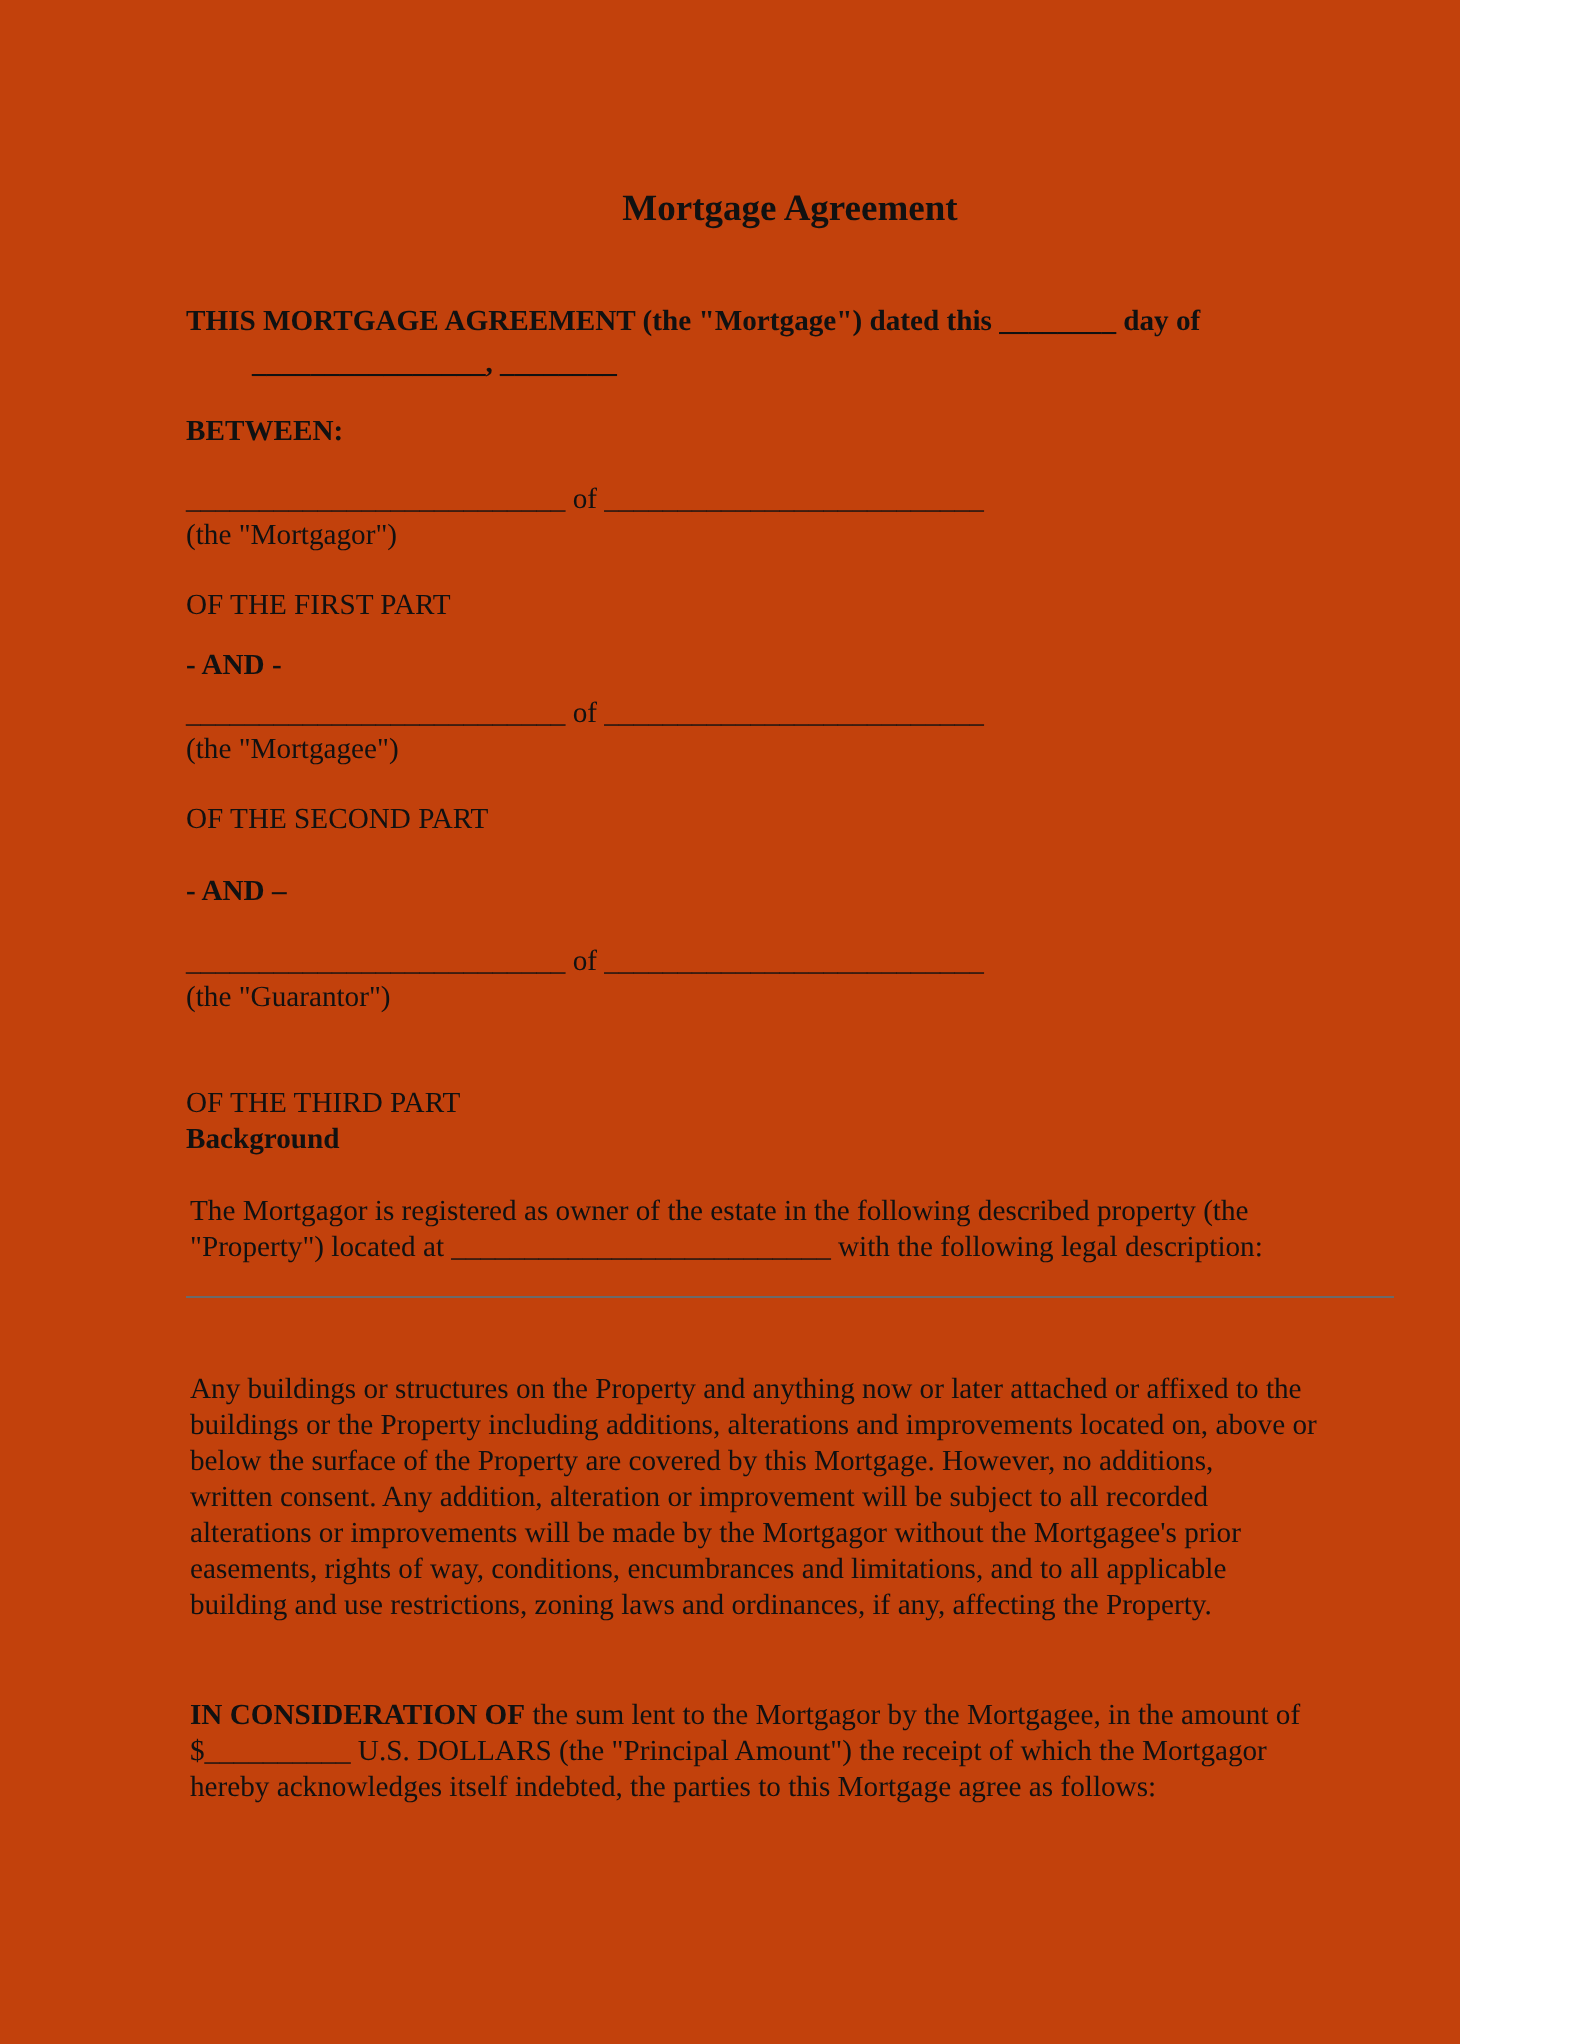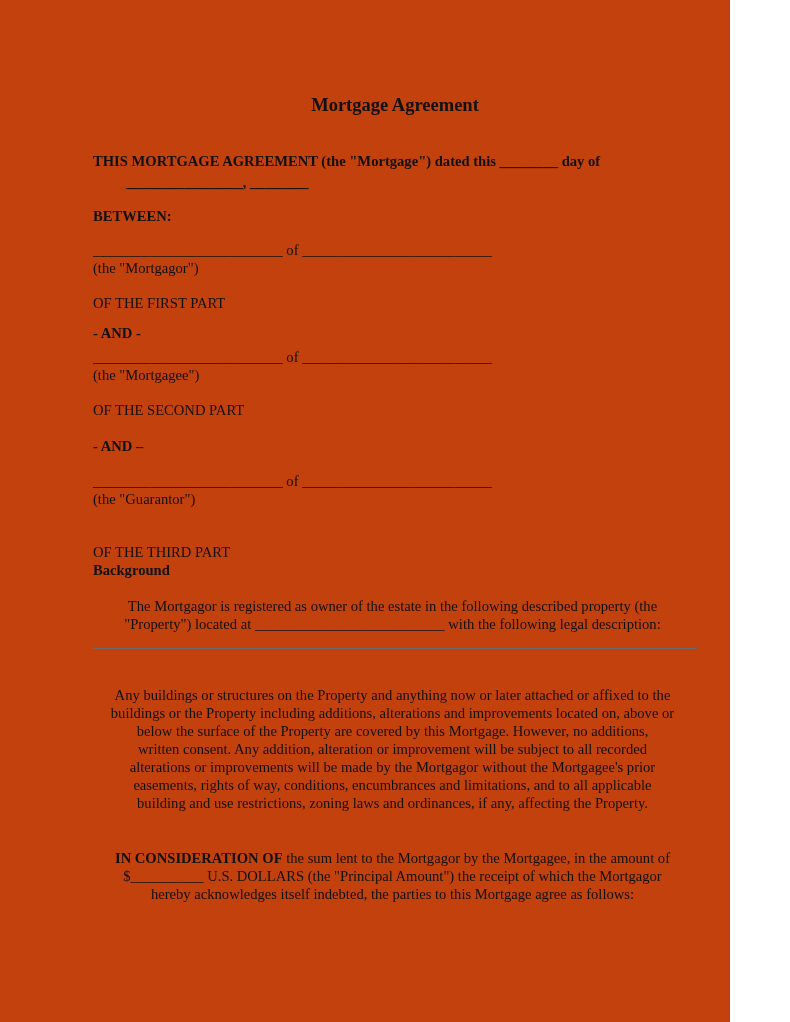--- a/index.html
+++ b/index.html
@@ -9,22 +9,22 @@
       background: #c2410c; color: #111111;
       font-family: "Liberation Serif", "DejaVu Serif", serif;
     }
     .t { position: absolute; left: 93px; font-size: 14.6px; line-height: 18px; white-space: nowrap; }
     .b { font-weight: bold; }
     .title {
       position: absolute; left: 0; width: 790px; top: 94px; text-align: center;
       font-size: 18.5px; font-weight: bold; line-height: 22px;
     }
     .para {
-      position: absolute; left: 85px; width: 615px;
-      font-size: 14.6px; line-height: 18px; white-space: normal; text-align: center;
+      position: absolute; left: 95px; width: 615px;
+      font-size: 14.6px; line-height: 18px; white-space: normal;
     }
     .para .line { display: block; white-space: nowrap; }
     .rule {
       position: absolute; left: 93px; width: 604px; height: 0;
       border-top: 1px solid #6a6a6a;
     }
   </style>
 </head>
 <body>
 

